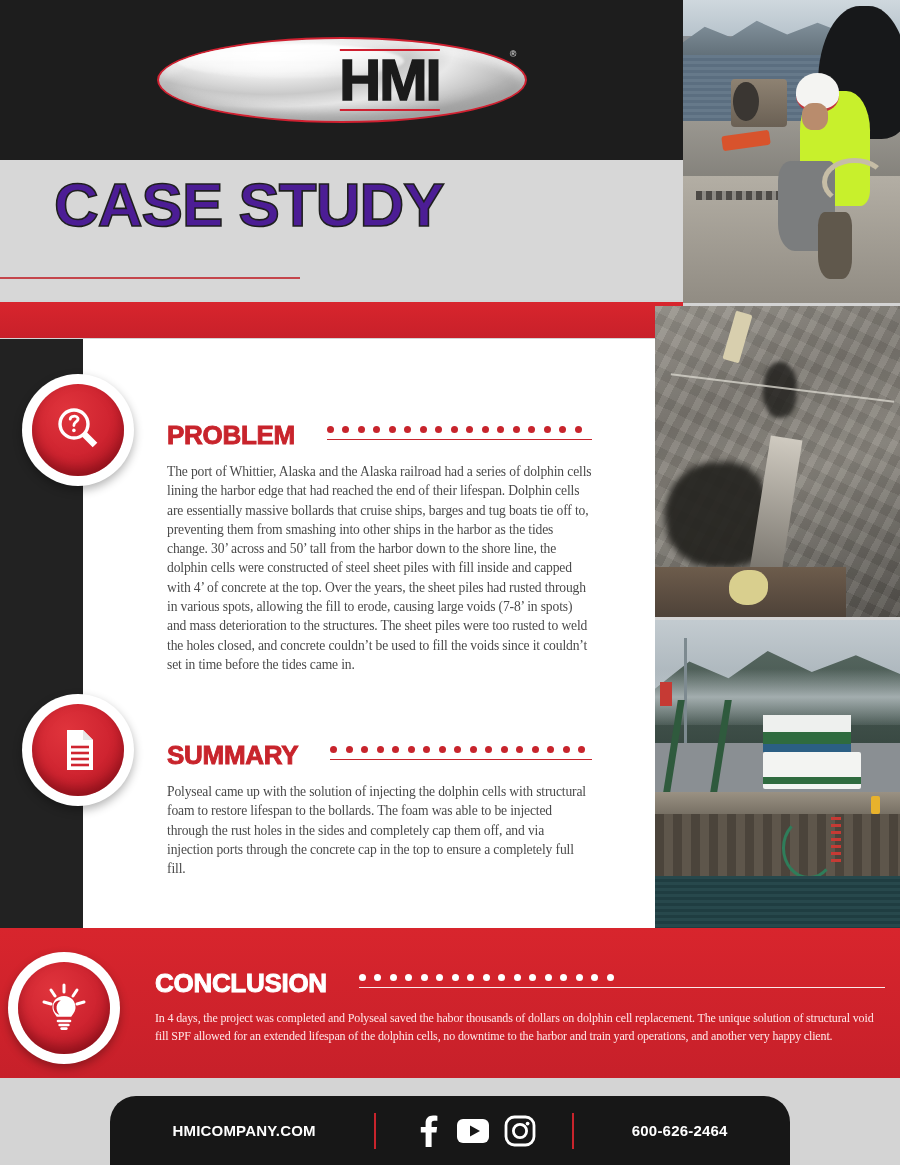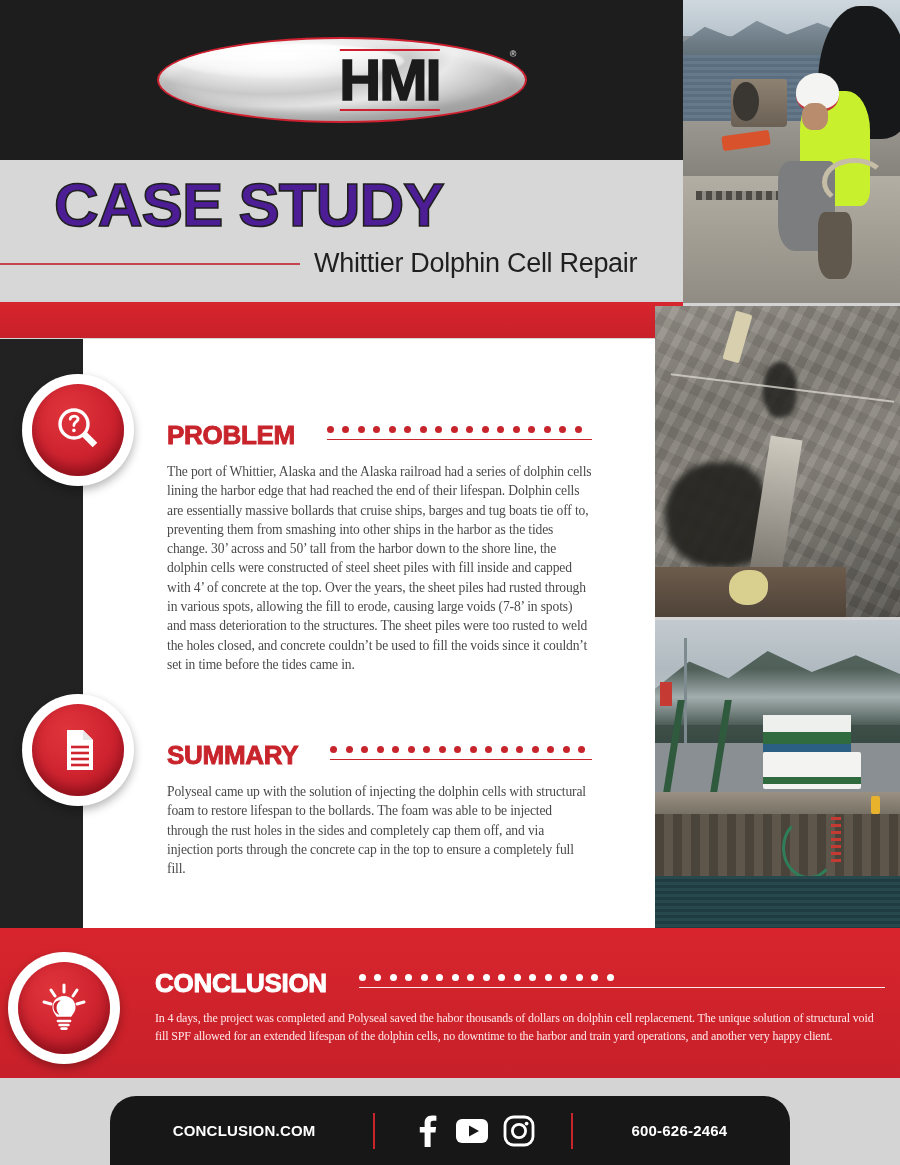--- a/index.html
+++ b/index.html
@@ -289,21 +289,20 @@
       </div>
       <div class="logo-text">HMI</div>
       <div class="logo-reg">®</div>
     </div>
   </div>
 
   <div class="title-band">
     <div class="title-main">CASE STUDY</div>
     <div class="title-sub-row">
       <div class="title-rule"></div>
-      <div class="title-sub">Whittier Dolphin Cell Repair</div>
     </div>
   </div>
 
   <div class="red-band"></div>
   <div class="left-rail"></div>
   <div class="content-panel"></div>
 
   <div class="photo photo-1">
     <div class="p1-sky"></div>
     <div class="p1-mtn"></div>
@@ -484,21 +483,21 @@
             <span></span>
           </div>
         <div class="sec-line"></div>
       </div>
     </div>
     <div class="sec-body">In 4 days, the project was completed and Polyseal saved the habor thousands of dollars on dolphin cell replacement. The unique solution of structural void fill SPF allowed for an extended lifespan of the dolphin cells, no downtime to the harbor and train yard operations, and another very happy client.</div>
   </div>
 
   <div class="footer-bg"></div>
   <div class="footer-bar">
-    <div class="footer-site">CONCLUSION.COM</div>
+    <div class="footer-site">HMICOMPANY.COM</div>
     <div class="sp-l"></div>
     <div class="footer-div"></div>
     <div class="sp-m"></div>
 
     <div class="footer-social">
       <a class="soc" href="#">
         <svg width="30" height="34" viewBox="0 0 30 34">
           <path d="M19.6 33V18.6h4.8l.7-5.6h-5.5V9.4c0-1.6.5-2.7 2.8-2.7h3V1.7C24.8 1.6 23 1.4 21 1.4c-4.4 0-7.4 2.7-7.4 7.6V13H8.8v5.6h4.8V33Z" fill="#fff"></path>
         </svg>
       </a>

